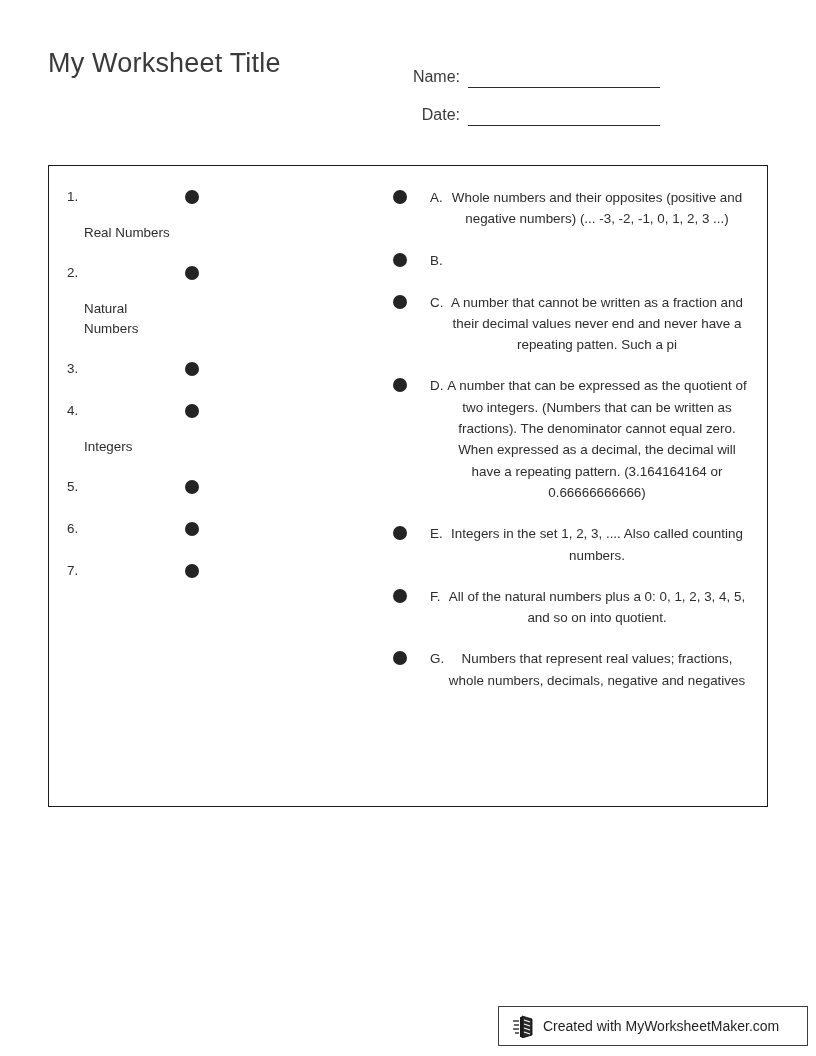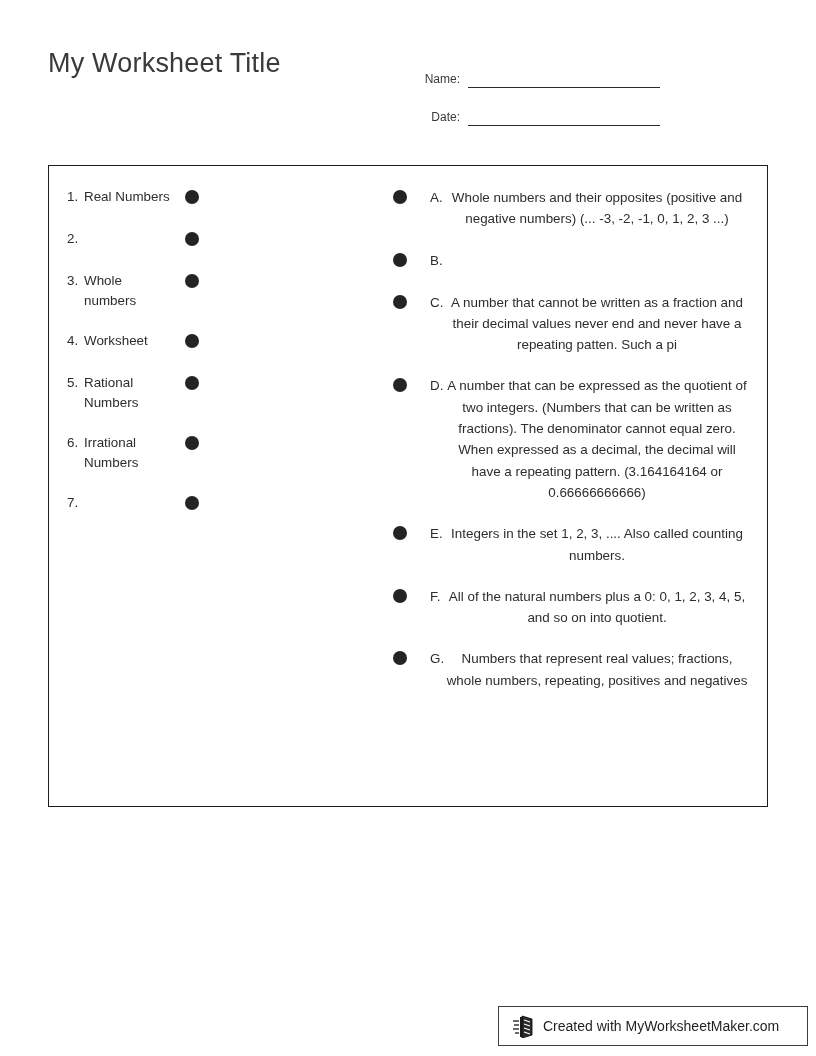--- a/index.html
+++ b/index.html
@@ -40,21 +40,21 @@
     top: 50px;
     width: 290px;
   }
   .nd-row {
     display: flex;
     align-items: flex-end;
     justify-content: flex-end;
     height: 38px;
   }
   .nd-label {
-    font-size: 12px;
+    font-size: 16px;
     color: #3a3a3a;
     padding-right: 8px;
     padding-bottom: 2px;
     white-space: nowrap;
   }
   .nd-line {
     width: 192px;
     border-bottom: 1.3px solid #2a2a2a;
     height: 20px;
   }
@@ -96,20 +96,21 @@
     line-height: 20px;
     color: #2d2d2d;
     display: flex;
   }
   .term-num {
     width: 17px;
     flex: 0 0 17px;
   }
   .term-label {
     flex: 1;
+    margin-top: 36px;
   }
   .bullet {
     width: 14px;
     height: 14px;
     border-radius: 50%;
     background: #242424;
     flex: 0 0 14px;
     margin-top: 3px;
   }
   .left-bullet {
@@ -197,48 +198,46 @@
         <div class="term-row">
           <div class="term-text">
             <span class="term-num">1.</span>
             <span class="term-label">Real Numbers</span>
           </div>
           <span class="bullet left-bullet"></span>
         </div>
         <div class="term-row">
           <div class="term-text">
             <span class="term-num">2.</span>
+            <span class="term-label">Natural Numbers</span>
           </div>
           <span class="bullet left-bullet"></span>
         </div>
         <div class="term-row">
           <div class="term-text">
             <span class="term-num">3.</span>
-            <span class="term-label">Whole numbers</span>
           </div>
           <span class="bullet left-bullet"></span>
         </div>
         <div class="term-row">
           <div class="term-text">
             <span class="term-num">4.</span>
-            <span class="term-label">Worksheet</span>
+            <span class="term-label">Integers</span>
           </div>
           <span class="bullet left-bullet"></span>
         </div>
         <div class="term-row">
           <div class="term-text">
             <span class="term-num">5.</span>
-            <span class="term-label">Rational Numbers</span>
           </div>
           <span class="bullet left-bullet"></span>
         </div>
         <div class="term-row">
           <div class="term-text">
             <span class="term-num">6.</span>
-            <span class="term-label">Irrational Numbers</span>
           </div>
           <span class="bullet left-bullet"></span>
         </div>
         <div class="term-row">
           <div class="term-text">
             <span class="term-num">7.</span>
             <span class="term-label"></span>
           </div>
           <span class="bullet left-bullet"></span>
         </div>
@@ -283,21 +282,21 @@
           <span class="bullet"></span>
           <div class="def-text">
             <span class="def-letter">F.</span>
             <span class="def-body">All of the natural numbers plus a 0: 0, 1, 2, 3, 4, 5, and so on into quotient.</span>
           </div>
         </div>
         <div class="def-row">
           <span class="bullet"></span>
           <div class="def-text">
             <span class="def-letter">G.</span>
-            <span class="def-body">Numbers that represent real values; fractions, whole numbers, repeating, positives and negatives</span>
+            <span class="def-body">Numbers that represent real values; fractions, whole numbers, decimals, negative and negatives</span>
           </div>
         </div>
       </div>
   </div>
 </div>
 
 <div class="footer-badge">
   <svg class="footer-logo" viewBox="0 0 22 24">
     <path d="M9 2 L19 5 L19 21 L9 24 Z" fill="#2b2b2b"></path>
     <path d="M9 2 L19 5 L19 21 L9 24 Z" fill="none" stroke="#000" stroke-width="0.8"></path>

